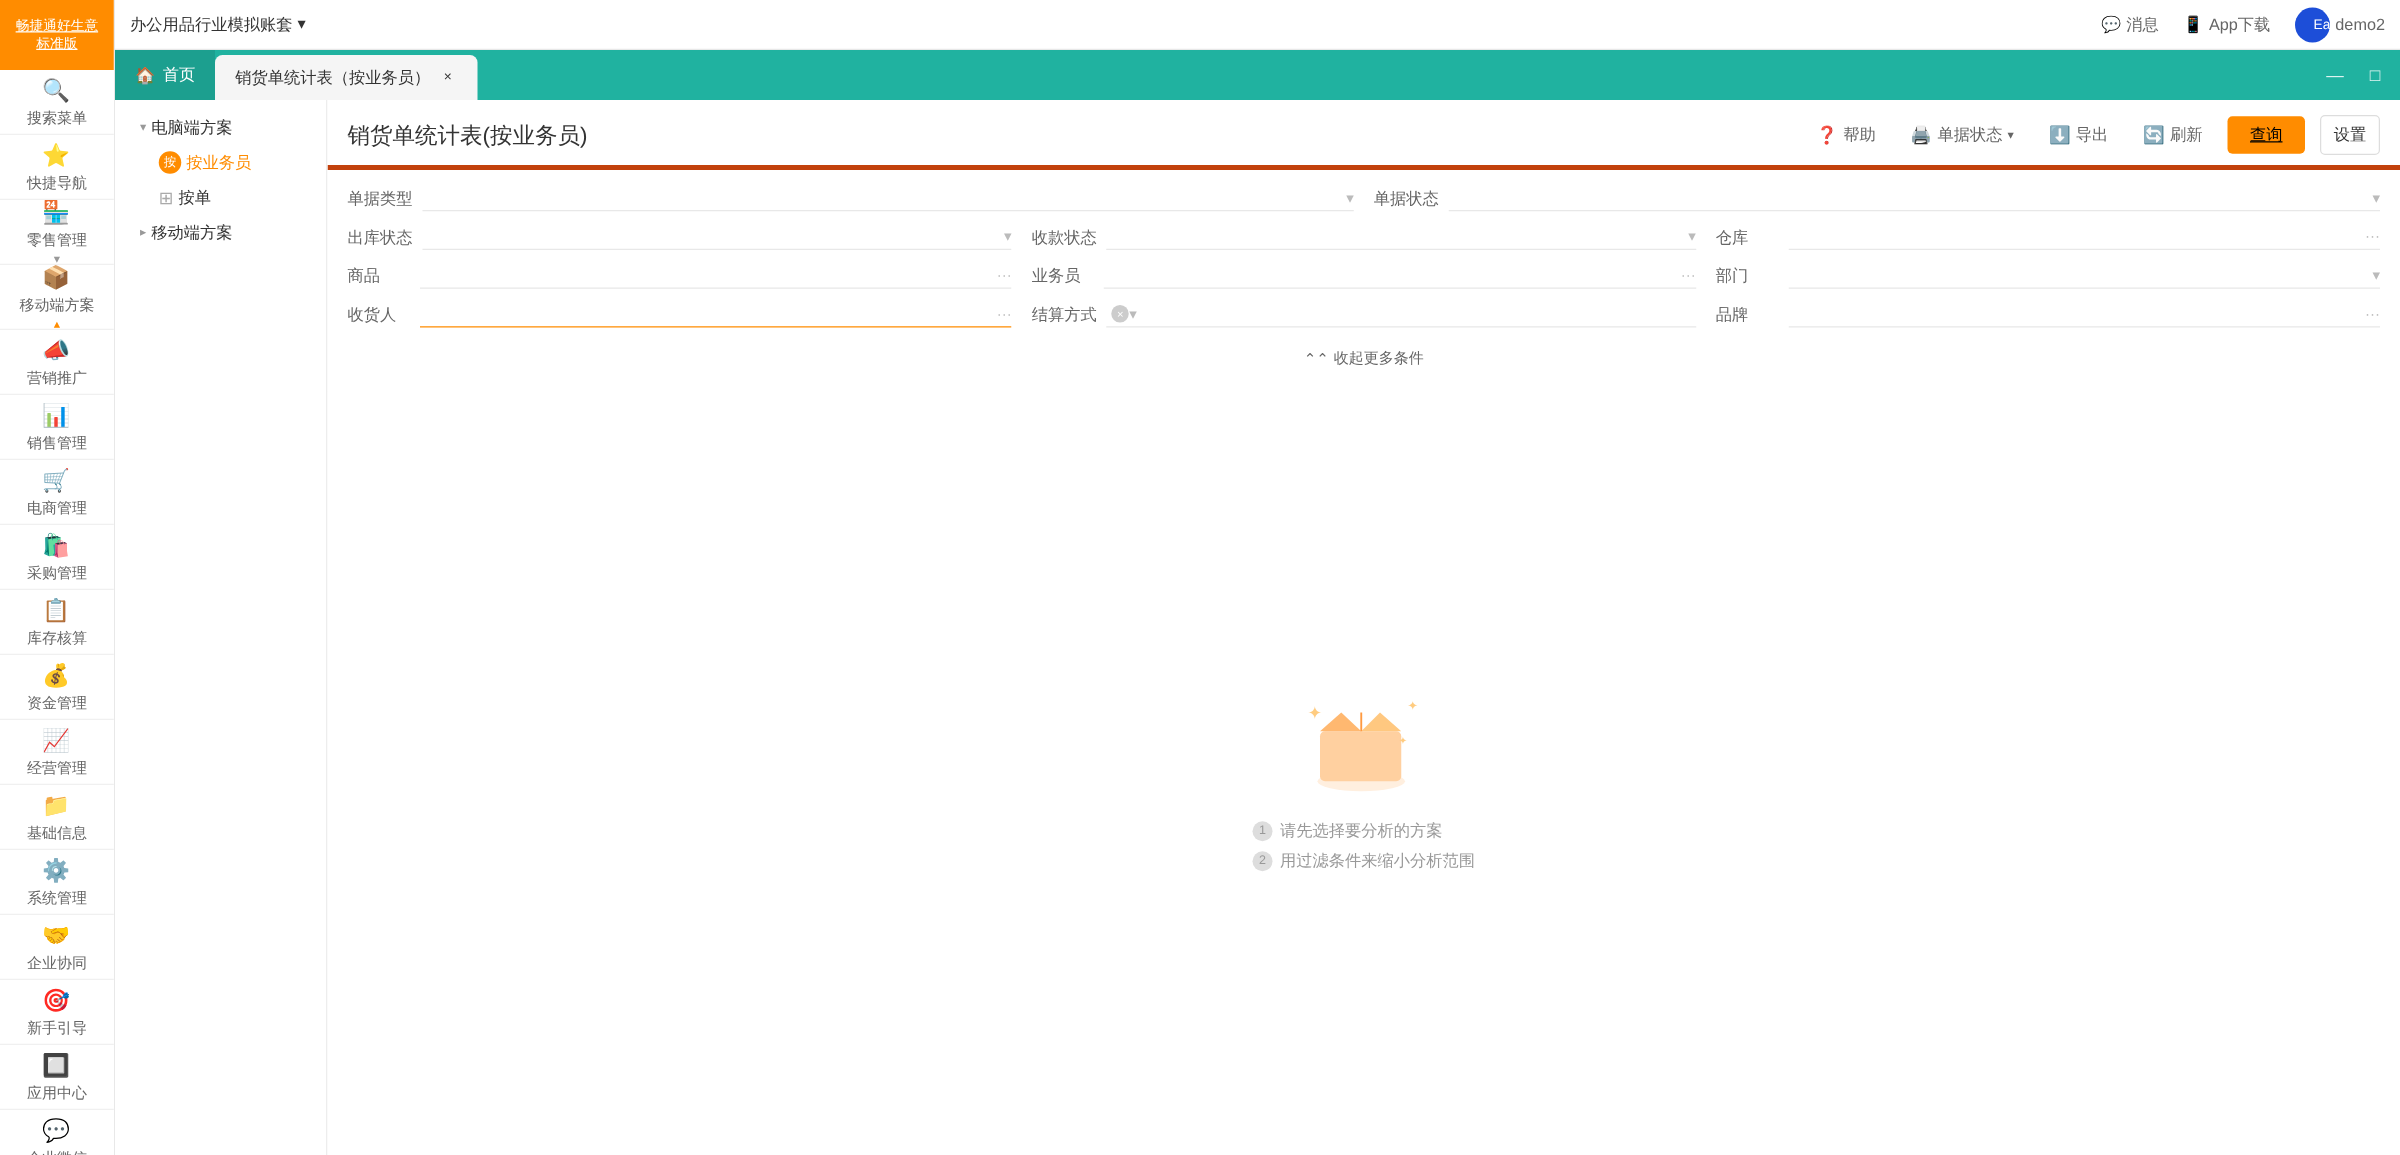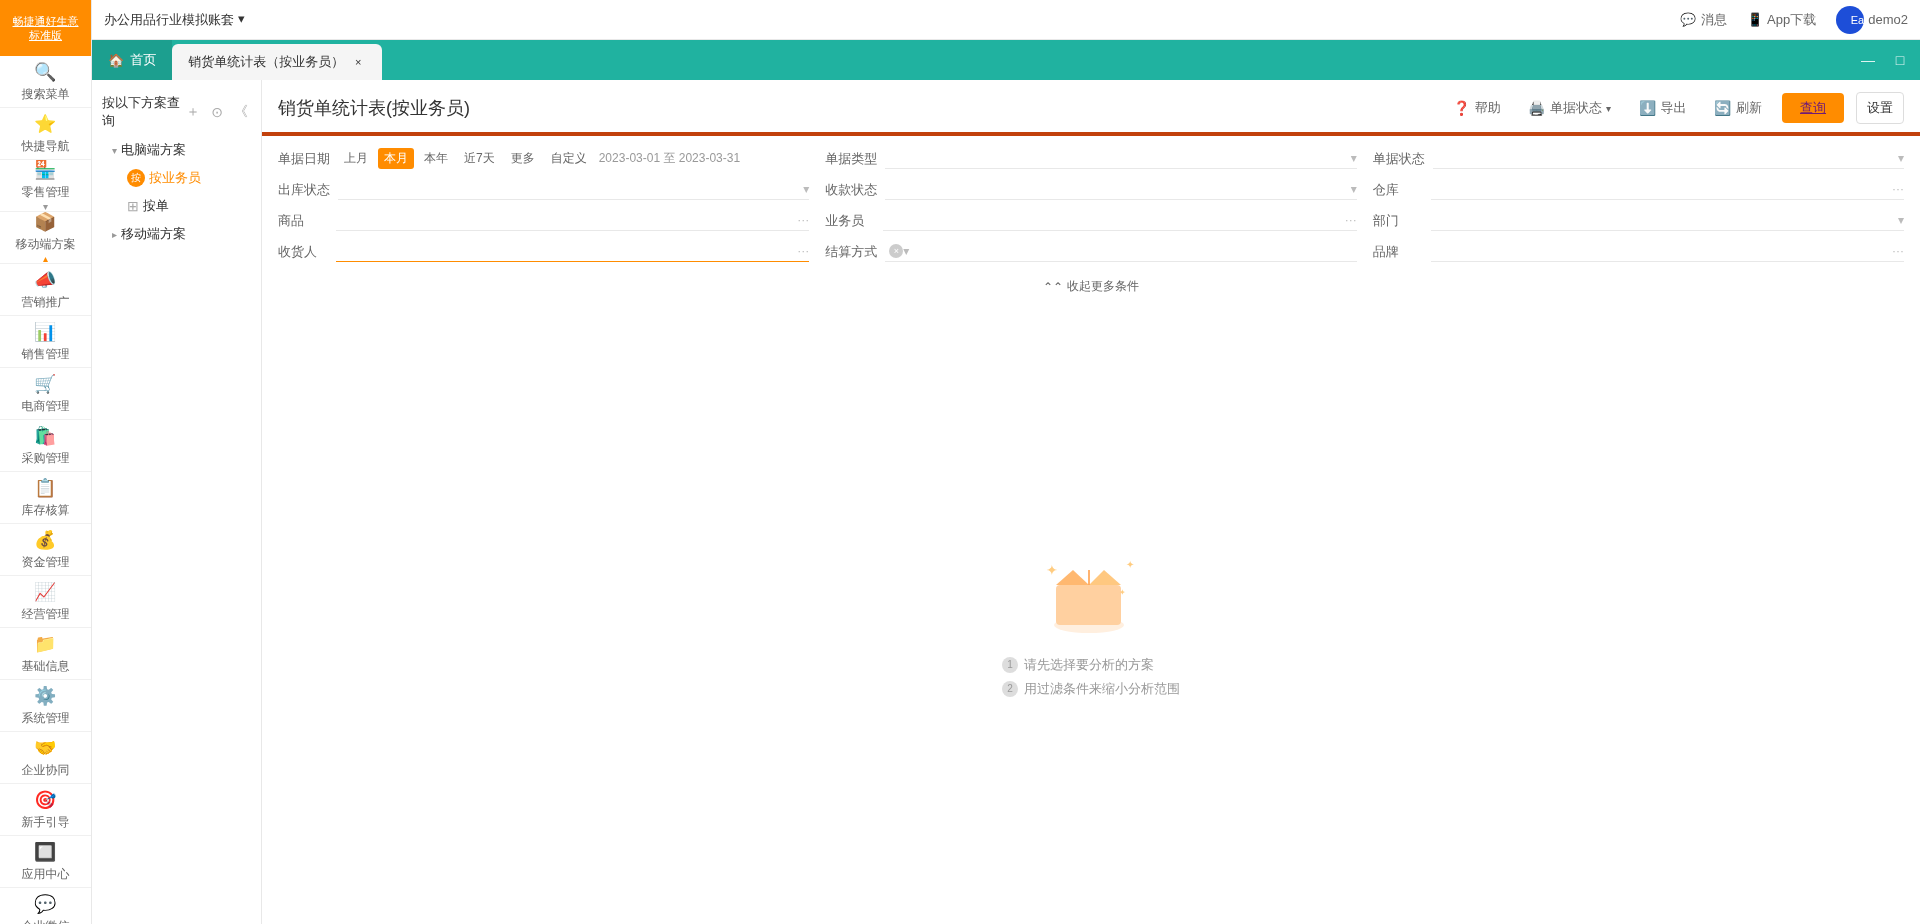--- a/index.html
+++ b/index.html
@@ -271,21 +271,21 @@
       gap: 4px;
       color: #666;
       font-size: 13px;
       cursor: pointer;
       padding: 4px 8px;
       border-radius: 4px;
     }
     .action-btn-icon { font-size: 14px; }
     .btn-primary {
       background: #ff8c00;
-      color: #701a75;
+      color: #000000;
       border: none;
       padding: 6px 18px;
       border-radius: 4px;
       cursor: pointer;
       font-size: 13px;
       text-decoration: underline;
     }
     .btn-secondary {
       background: #fff;
       color: #333;
@@ -554,28 +554,20 @@
     <div class="tabbar-right">
       <div class="tabbar-right-btn">—</div>
       <div class="tabbar-right-btn">□</div>
     </div>
   </div>
 
   <div class="content">
     <div class="page-content">
 
       <div class="left-panel">
-        <div class="left-panel-header">
-          <span>按以下方案查询</span>
-          <div class="left-panel-header-icons">
-            <div class="left-panel-header-icon">＋</div>
-            <div class="left-panel-header-icon">⊙</div>
-            <div class="left-panel-header-icon">《</div>
-          </div>
-        </div>
 
         <div class="tree-item tree-item-indent">
           <span class="tree-arrow">▾</span>
           <span>电脑端方案</span>
         </div>
         <div class="tree-item tree-item-indent2 selected">
           <div class="tree-icon-circle">按</div>
           <span>按业务员</span>
         </div>
         <div class="tree-item tree-item-indent2">
@@ -612,34 +604,20 @@
             </div>
             <button class="btn-primary">查询</button>
             <button class="btn-secondary">设置</button>
           </div>
         </div>
 
         <div class="filter-area">
 
           <div class="filter-row">
             <div class="filter-item">
-              <span class="filter-label">单据日期</span>
-              <div class="date-filter">
-                <div class="date-tabs">
-                  <div class="date-tab">上月</div>
-                  <div class="date-tab active">本月</div>
-                  <div class="date-tab">本年</div>
-                  <div class="date-tab">近7天</div>
-                  <div class="date-tab">更多</div>
-                  <div class="date-tab">自定义</div>
-                </div>
-                <span class="date-range">2023-03-01 至 2023-03-31</span>
-              </div>
-            </div>
-            <div class="filter-item">
               <span class="filter-label">单据类型</span>
               <div class="filter-control">
                 <span class="filter-placeholder"></span>
                 <span class="filter-icon">▾</span>
               </div>
             </div>
             <div class="filter-item">
               <span class="filter-label">单据状态</span>
               <div class="filter-control">
                 <span class="filter-placeholder"></span>

